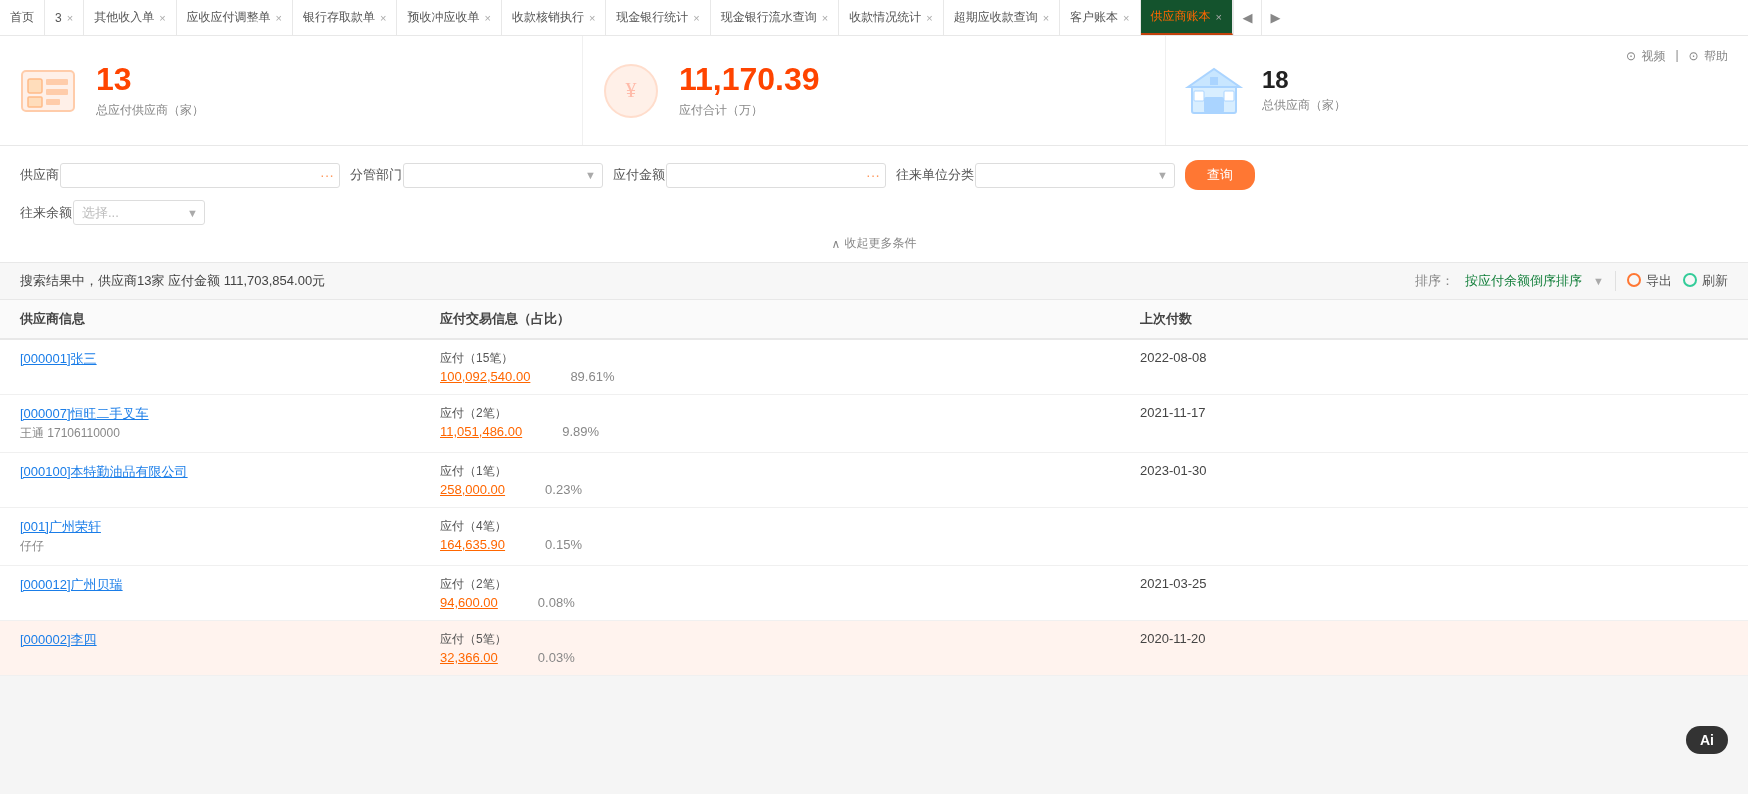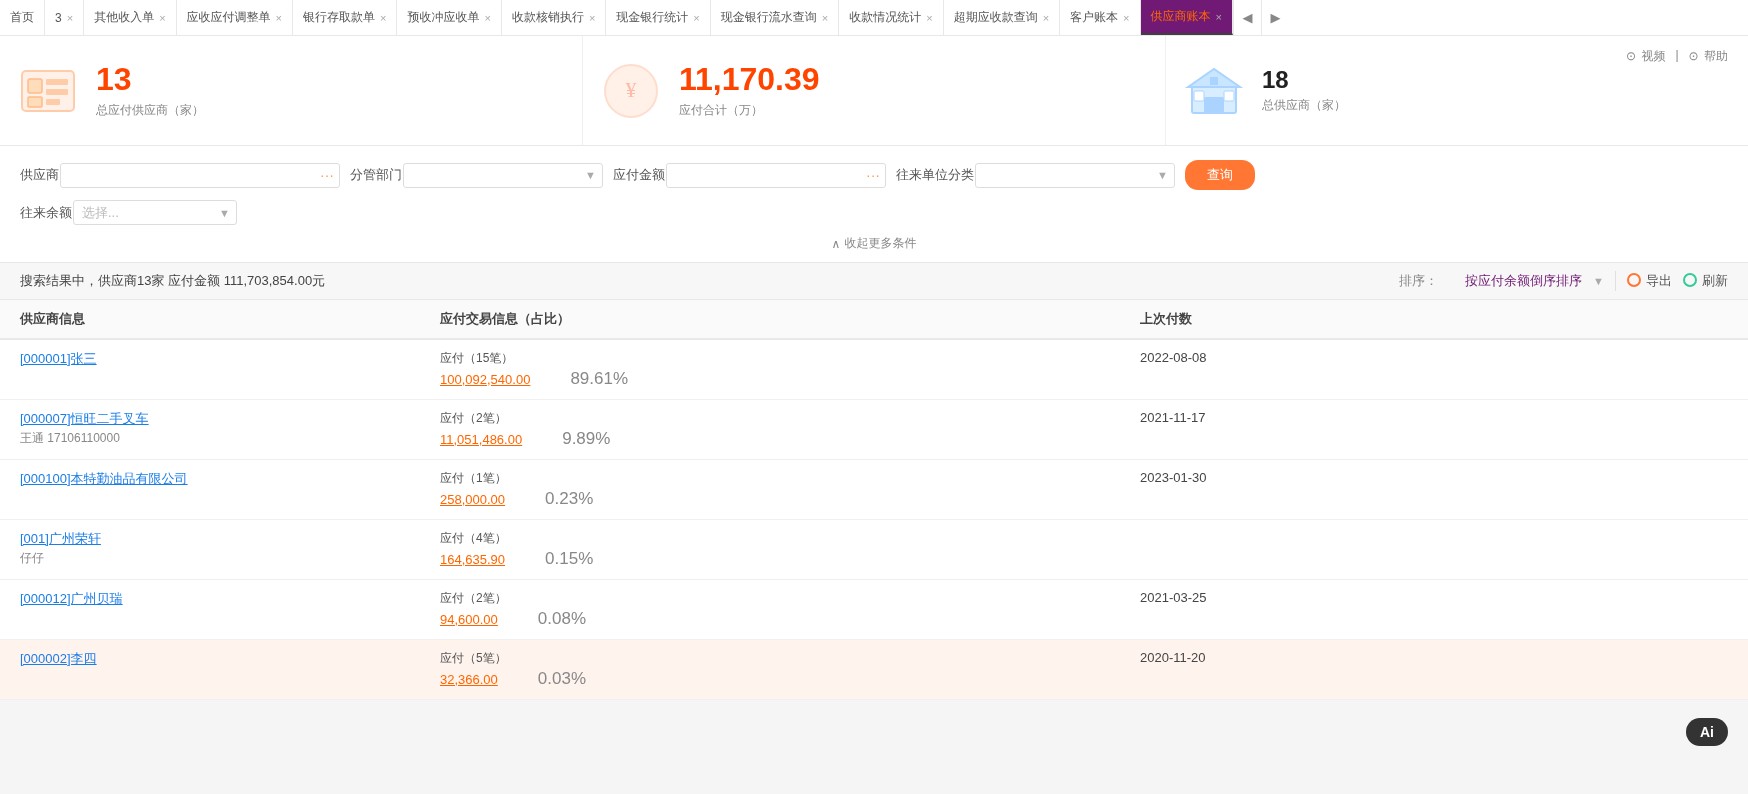--- a/index.html
+++ b/index.html
@@ -1,21 +1,21 @@
 <!DOCTYPE html>
 <html><head>
   <meta charset="utf-8">
   <style>
     * { margin: 0; padding: 0; box-sizing: border-box; }
     body { font-family: "Microsoft YaHei", "PingFang SC", sans-serif; font-size: 13px; background: #f5f5f5; color: #333; width: 1748px; min-height: 794px; }
 
     
     .top-nav { display: flex; align-items: center; background: #fff; border-bottom: 1px solid #e8e8e8; height: 36px; overflow: hidden; }
     .nav-tab { display: flex; align-items: center; padding: 0 10px; height: 100%; white-space: nowrap; font-size: 12px; color: #555; cursor: pointer; border-right: 1px solid #e8e8e8; }
-    .nav-tab.active { background: #701a75; color: #ff6600; border-bottom: 2px solid #404040; }
+    .nav-tab.active { background: #14532d; color: #ff6600; border-bottom: 2px solid #c2410c; }
     .nav-tab .close-x { margin-left: 5px; color: #aaa; font-size: 11px; }
     .nav-arrow { width: 28px; height: 36px; display: flex; align-items: center; justify-content: center; cursor: pointer; border-left: 1px solid #e8e8e8; color: #888; }
 
     
     .summary-bar { display: flex; background: #fff; border-bottom: 1px solid #e8e8e8; height: 110px; align-items: center; padding: 0; position: relative; }
     .summary-card { display: flex; align-items: center; flex: 1; padding: 20px 16px; border-right: 1px solid #f0f0f0; height: 100%; }
     .summary-icon { width: 64px; height: 64px; margin-right: 16px; display: flex; align-items: center; justify-content: center; }
     .summary-icon svg { width: 60px; height: 60px; }
     .summary-text { display: flex; flex-direction: column; }
     .summary-num { font-size: 32px; font-weight: bold; color: #ff4400; line-height: 1.1; }
@@ -32,53 +32,53 @@
     .filter-input { border: 1px solid #ddd; border-radius: 3px; padding: 4px 8px; font-size: 13px; color: #333; width: 200px; outline: none; }
     .btn-query { background: #ff7733; color: #fff; border: none; border-radius: 13px; padding: 6px 22px; font-size: 13px; cursor: pointer; }
     .collapse-bar { display: flex; justify-content: center; margin-top: 4px; }
     .collapse-btn { font-size: 12px; color: #888; cursor: pointer; background: none; border: none; display: flex; align-items: center; gap: 4px; }
 
     
     .result-bar { display: flex; align-items: center; justify-content: space-between; padding: 8px 20px; background: #f7f7f7; border-bottom: 1px solid #e8e8e8; }
     .result-info { font-size: 13px; color: #444; }
     .result-actions { display: flex; align-items: center; gap: 11px; font-size: 13px; color: #555; }
     .result-actions .sort-label { color: #888; }
-    .result-actions .sort-val { color: #701a75; cursor: pointer; margin-left: 16px; }
+    .result-actions .sort-val { color: #15803d; cursor: pointer; }
     .result-actions .action-btn { display: flex; align-items: center; gap: 3px; cursor: pointer; color: #555; }
 
     
     .main-table { background: #fff; width: 100%; border-collapse: collapse; }
     .main-table thead tr { background: #fafafa; border-bottom: 2px solid #e8e8e8; }
     .main-table th { padding: 10px 20px; font-size: 13px; font-weight: 600; color: #444; text-align: left; }
     .main-table td { padding: 10px 20px; font-size: 13px; color: #444; vertical-align: top; }
     .main-table tbody tr { border-bottom: 1px solid #f0f0f0; }
     .main-table tbody tr.highlighted { background: #fff3ee; }
     .supplier-link { color: #1a7de8; text-decoration: underline; cursor: pointer; }
     .supplier-sub { color: #888; font-size: 12px; margin-top: 2px; }
     .tx-amount { color: #ff6600; text-decoration: underline; font-size: 13px; cursor: pointer; }
     .tx-label { color: #555; font-size: 12px; margin-bottom: 2px; }
-    .tx-percent { color: #888; font-size: 17px; margin-left: 30px; }
+    .tx-percent { color: #888; font-size: 13px; margin-left: 30px; }
     .tx-row { display: flex; align-items: center; gap: 10px; }
 
     
     ::-webkit-scrollbar { width: 6px; height: 6px; }
     ::-webkit-scrollbar-track { background: #f0f0f0; }
     ::-webkit-scrollbar-thumb { background: #ccc; border-radius: 3px; }
 
     .divider-v { width: 1px; background: #e0e0e0; height: 20px; }
 
     .filter-input-wrapper { position: relative; display: inline-flex; align-items: center; }
     .filter-input-wrapper input { padding-right: 24px; }
     .filter-input-wrapper .dots-btn { position: absolute; right: 6px; color: #ff9a60; cursor: pointer; font-size: 14px; line-height: 1; }
 
     .select-wrapper { position: relative; display: inline-flex; align-items: center; width: 200px; }
     .select-wrapper select { width: 100%; appearance: none; border: 1px solid #ddd; border-radius: 3px; padding: 4px 24px 4px 8px; font-size: 13px; color: #333; background: #fff; outline: none; cursor: pointer; }
     .select-wrapper .chev { position: absolute; right: 7px; pointer-events: none; color: #aaa; font-size: 11px; }
 
-    .余额-select-wrapper { position: relative; display: inline-flex; align-items: center; width: 164px; }
+    .余额-select-wrapper { position: relative; display: inline-flex; align-items: center; width: 132px; }
     .余额-select-wrapper select { width: 100%; appearance: none; border: 1px solid #ddd; border-radius: 3px; padding: 4px 24px 4px 8px; font-size: 13px; color: #bbb; background: #fff; outline: none; cursor: pointer; }
     .余额-select-wrapper .chev { position: absolute; right: 7px; pointer-events: none; color: #aaa; font-size: 11px; }
 
     .orange-circle { width: 14px; height: 14px; border: 2px solid #ff7733; border-radius: 50%; display: inline-block; margin-right: 2px; }
     .green-circle { width: 14px; height: 14px; border: 2px solid #33cc99; border-radius: 50%; display: inline-block; margin-right: 2px; }
   </style>
 </head>
 <body>
 
 <div class="top-nav">
@@ -355,15 +355,15 @@
               <a class="tx-amount" href="#">32,366.00</a>
               <span class="tx-percent">0.03%</span>
             </div>
           </td>
           <td>2020-11-20</td>
         </tr>
       </tbody>
   </table>
 </div>
 
-<div style="position:fixed; right:20px; bottom:48px; background:#333; color:#fff; border-radius:20px; padding:6px 14px; font-size:14px; font-weight:bold; cursor:pointer; z-index:999;">
+<div style="position:fixed; right:20px; bottom:40px; background:#333; color:#fff; border-radius:20px; padding:6px 14px; font-size:14px; font-weight:bold; cursor:pointer; z-index:999;">
   <span>Ai</span>
 </div>
 
 </body></html>

